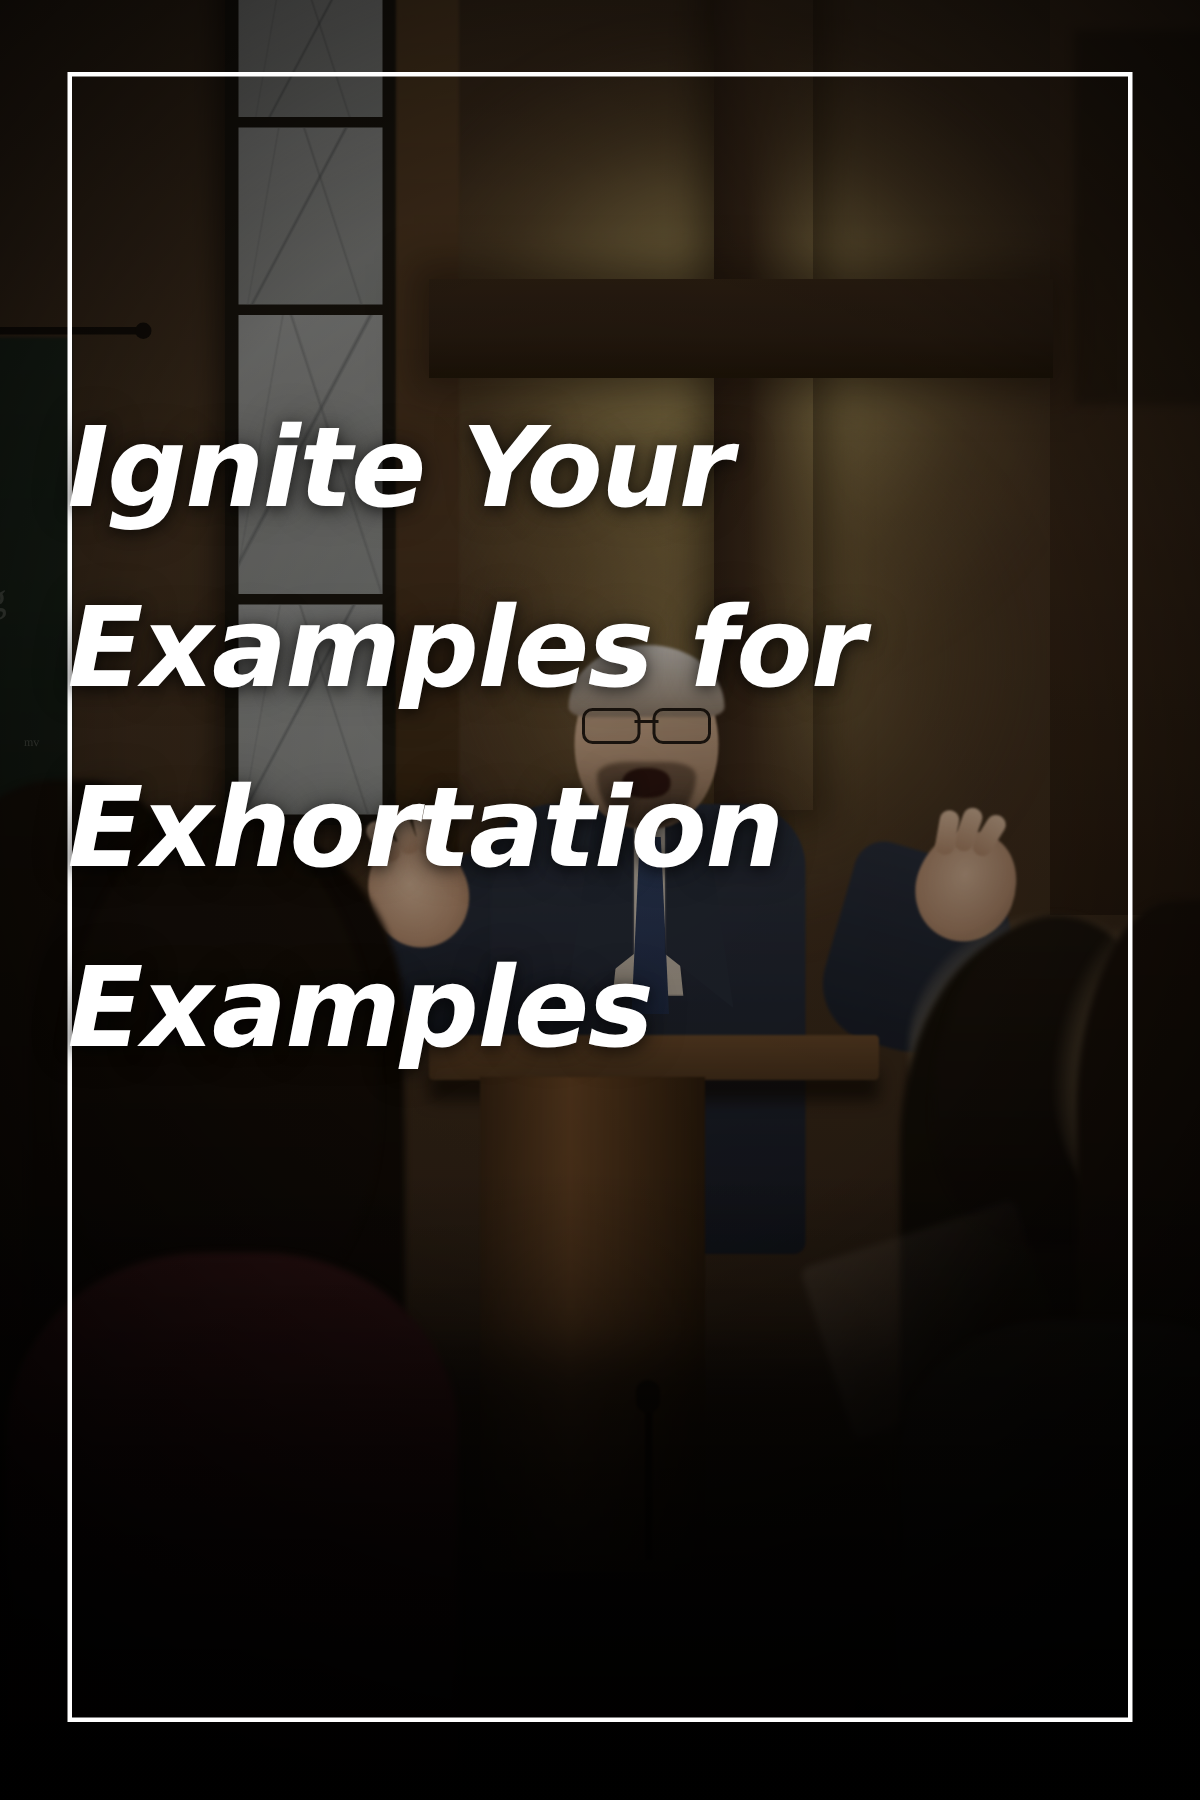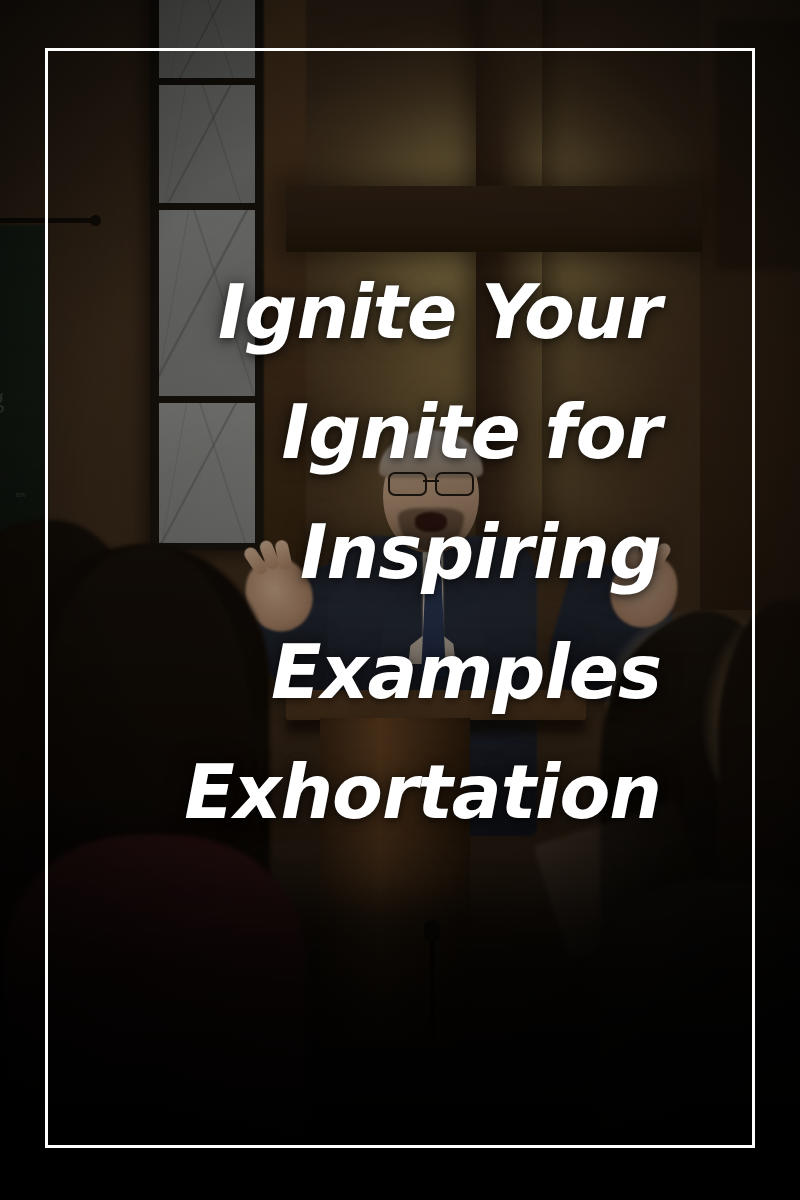--- a/index.html
+++ b/index.html
@@ -463,21 +463,21 @@
     box-sizing: border-box;
     pointer-events: none;
   }
 
   
   .title-block {
     position: absolute;
     left: 45px;
     top: 252px;
     width: 616px;
-    text-align: right;
+    text-align: left;
   }
   .title-line {
     font-family: "DejaVu Sans", sans-serif;
     font-weight: 700;
     font-style: italic;
     font-size: 74px;
     line-height: 120px;
     color: #ffffff;
     letter-spacing: -1px;
     text-shadow:
@@ -567,19 +567,18 @@
 
     <div class="scrim"></div>
     <div class="vignette"></div>
     <div class="bottom-fade"></div>
   </div>
 
   <div class="frame"></div>
 
   <div class="title-block">
     <div class="title-line">Ignite Your</div>
-    <div class="title-line">Ignite for</div>
-    <div class="title-line">Inspiring</div>
+    <div class="title-line">Examples for</div>
+    <div class="title-line">Exhortation</div>
     <div class="title-line">Examples</div>
-    <div class="title-line">Exhortation</div>
   </div>
 
 </div>
 
 </body></html>

